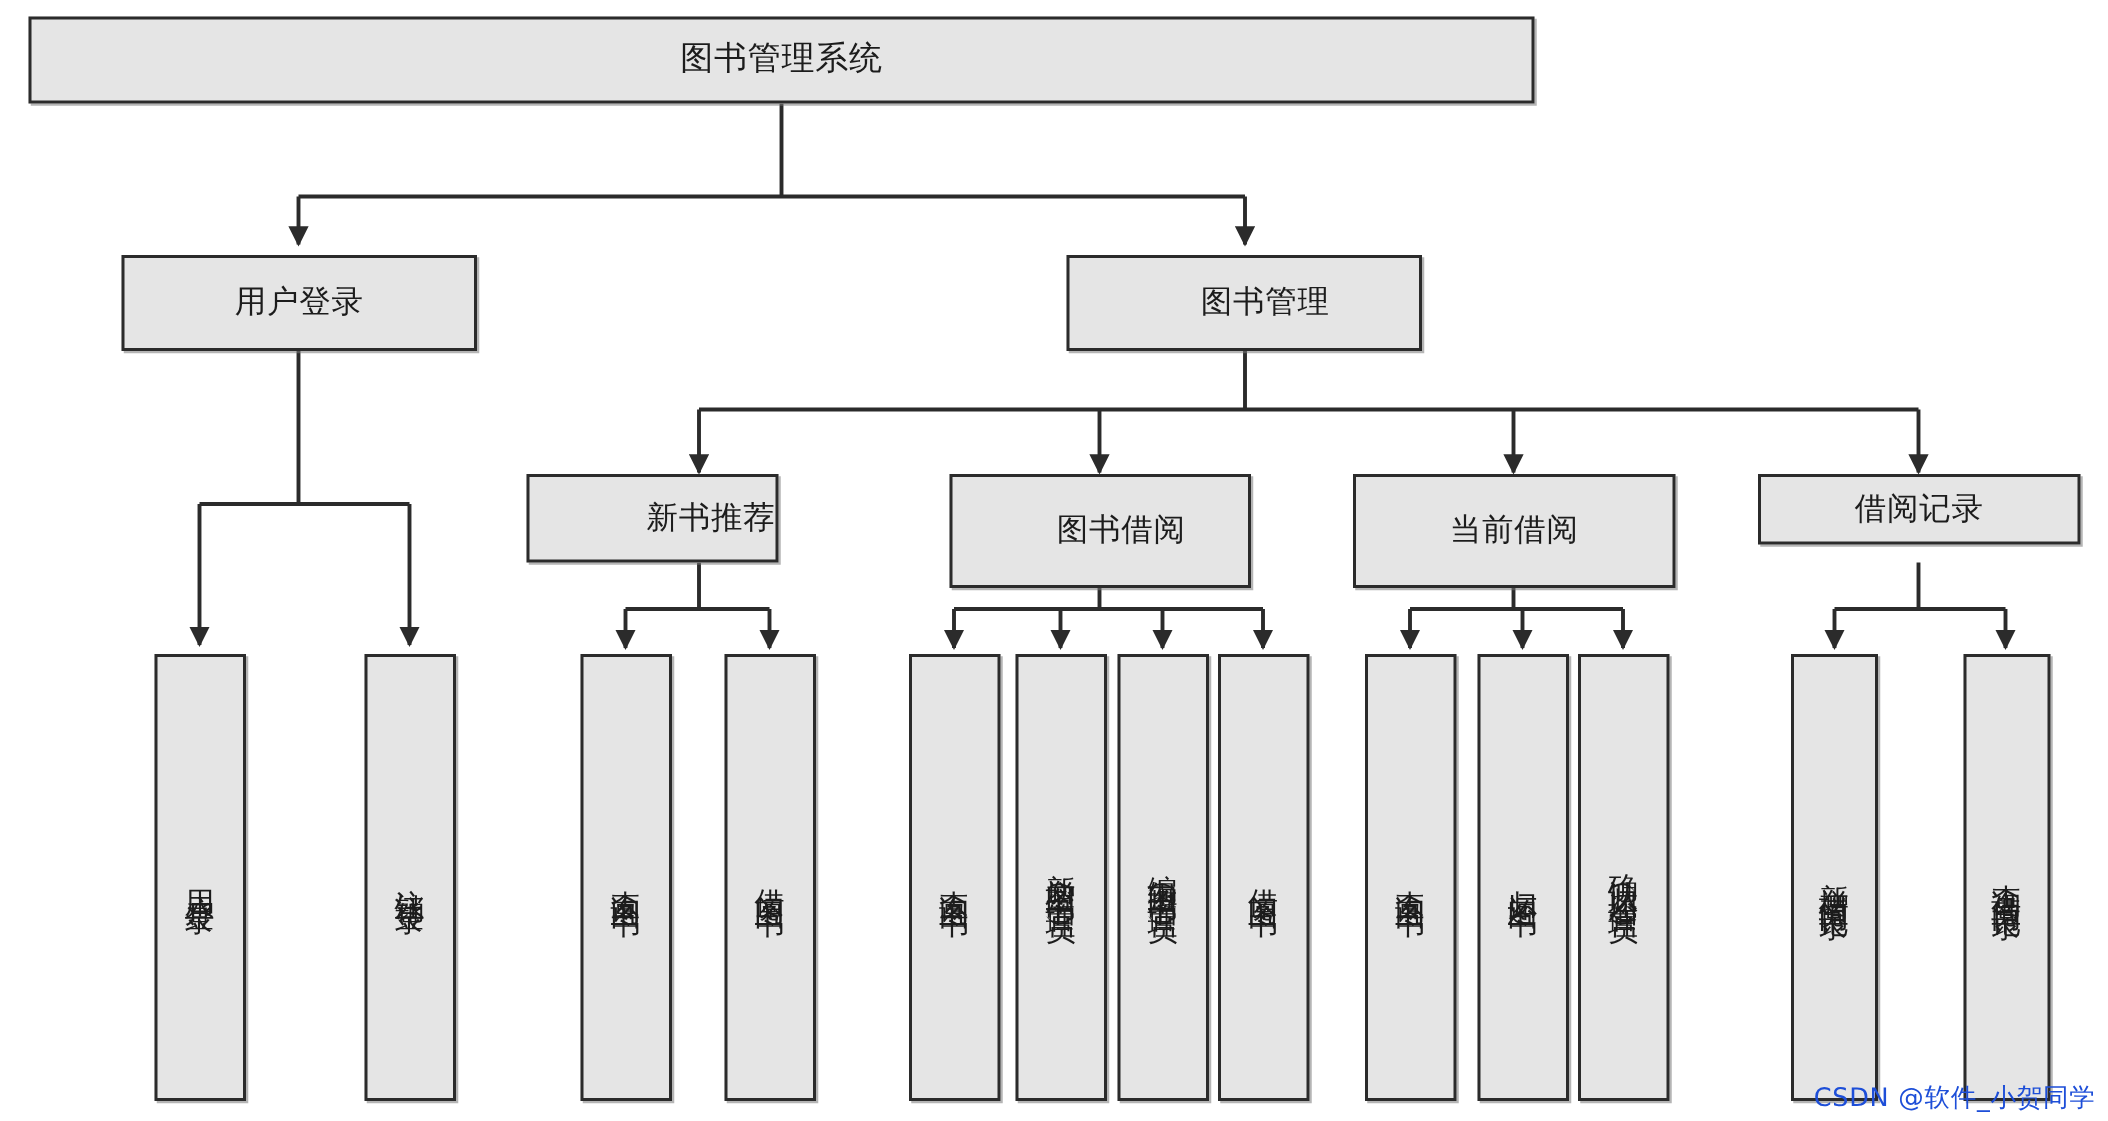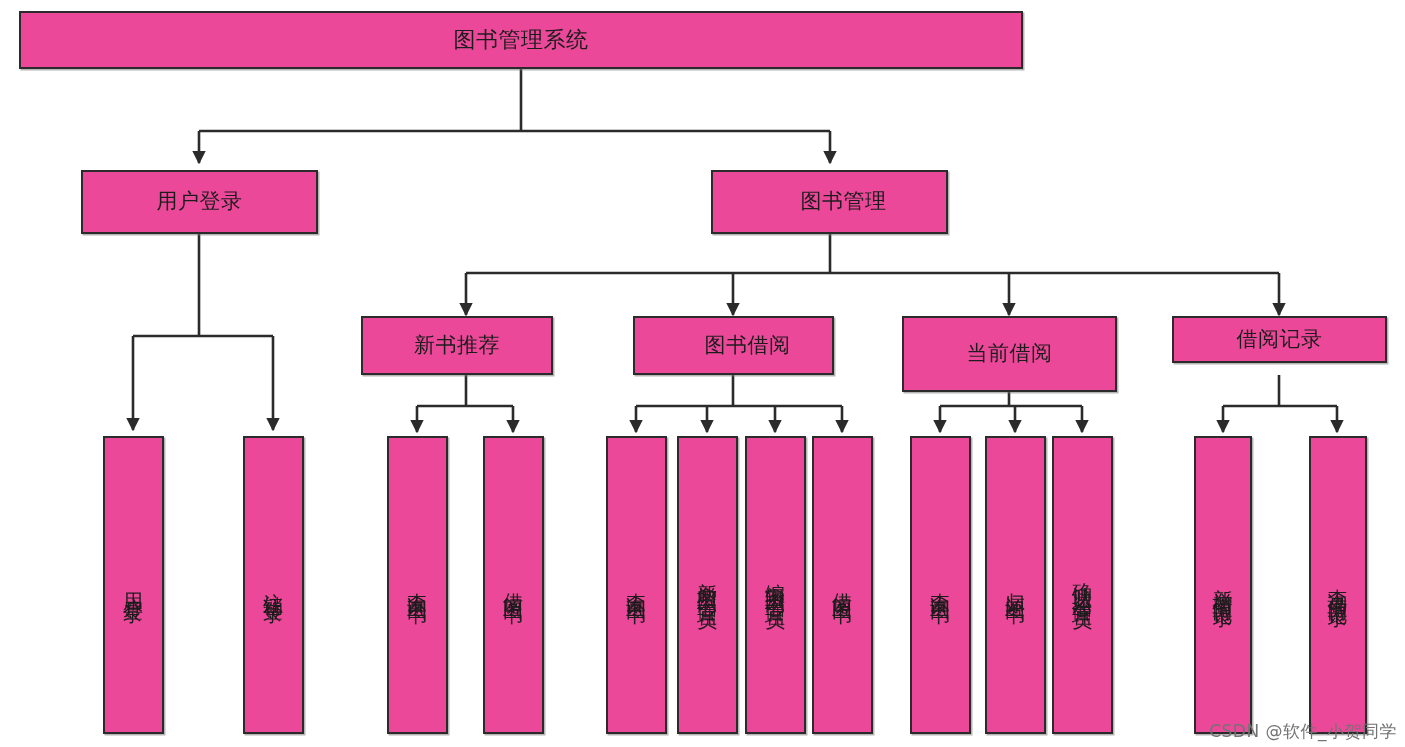--- a/index.html
+++ b/index.html
@@ -23,21 +23,21 @@
     position: absolute;
     left: 0;
     top: 0;
     width: 1405px;
     height: 747px;
     display: block;
   }
   .node-box {
     position: absolute;
     box-sizing: border-box;
-    background: #ec4899;
+    background: #e5e5e5;
     border: 2px solid #2b2b2b;
     box-shadow: 1.5px 1.5px 0 0 rgba(120,120,120,0.55);
     display: flex;
     align-items: center;
     justify-content: center;
     overflow: hidden;
   }
   .node-label {
     color: #1c1c1c;
     line-height: 1.12;
@@ -59,21 +59,21 @@
     font-size: 20px;
     letter-spacing: 4px;
     line-height: 1;
     white-space: nowrap;
   }
   .watermark {
     position: absolute;
     right: 8px;
     bottom: 4px;
     font-size: 17px;
-    color: #737373;
+    color: #1d4ed8;
     letter-spacing: 0.5px;
     white-space: nowrap;
     font-family: "DejaVu Sans", "Liberation Sans", sans-serif;
   }
 </style>
 </head>
 <body>
 
 <div id="diagram-root">
 
@@ -131,24 +131,24 @@
     <span class="node-label">图书管理系统</span>
   </div>
 
   <div class="node-box h-node" style="left:81px; top:170px; width:237px; height:64px;">
     <span class="node-label">用户登录</span>
   </div>
   <div class="node-box h-node" style="left:711px; top:170px; width:237px; height:64px;padding-left:28px;">
     <span class="node-label">图书管理</span>
   </div>
 
-  <div class="node-box h-node" style="left:361px; top:316px; width:192px; height:59px;">
+  <div class="node-box h-node" style="left:351px; top:316px; width:168px; height:59px;justify-content:flex-end;">
     <span class="node-label">新书推荐</span>
   </div>
-  <div class="node-box h-node" style="left:633px; top:316px; width:201px; height:59px;padding-left:28px;">
+  <div class="node-box h-node" style="left:633px; top:316px; width:201px; height:76px;padding-left:28px;">
     <span class="node-label">图书借阅</span>
   </div>
   <div class="node-box h-node" style="left:902px; top:316px; width:215px; height:76px;">
     <span class="node-label">当前借阅</span>
   </div>
   <div class="node-box h-node" style="left:1172px; top:316px; width:215px; height:47px;">
     <span class="node-label">借阅记录</span>
   </div>
 
   <div class="node-box v-node" style="left:103px; top:436px; width:61px; height:298px;">

